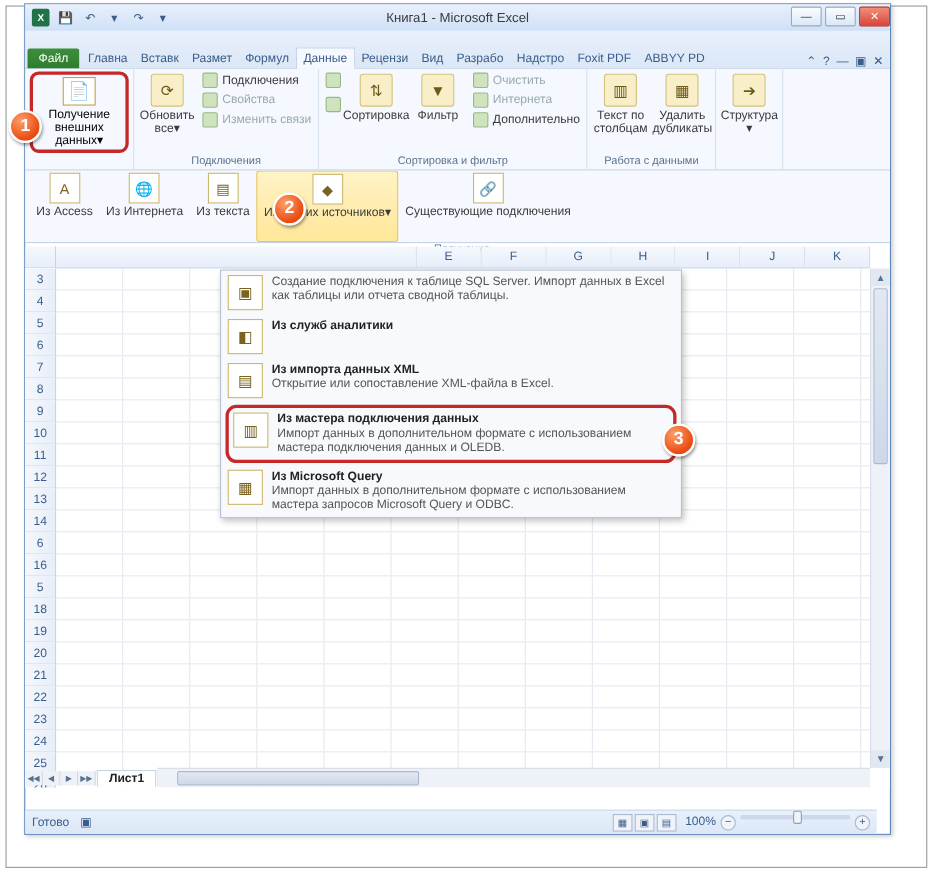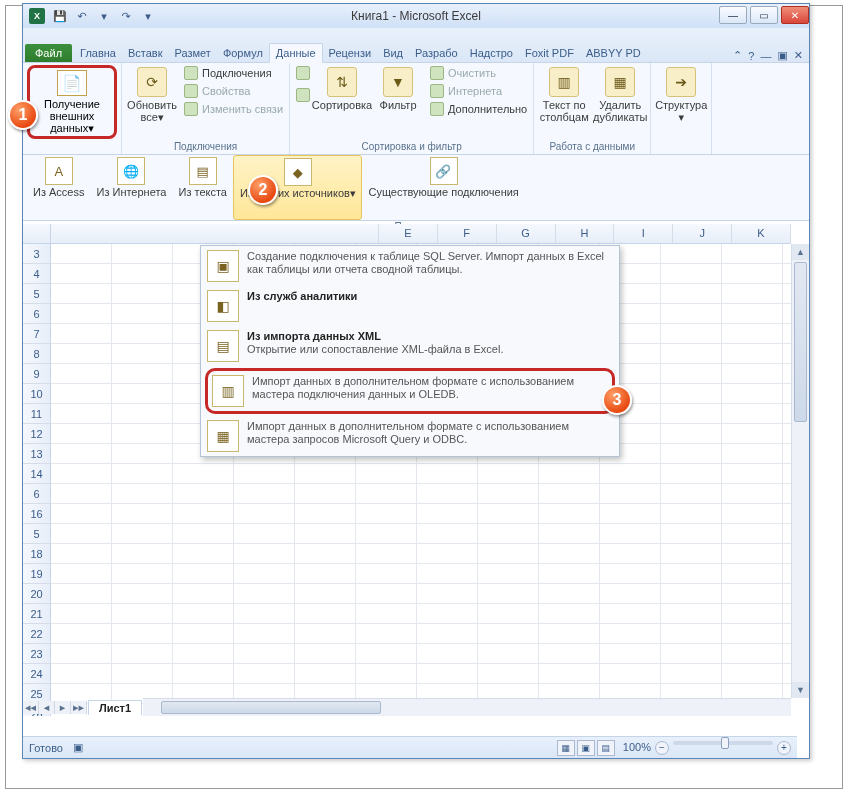--- a/index.html
+++ b/index.html
@@ -698,26 +698,28 @@
   <div class="dd-item">
     <div class="dd-icon">▤</div>
     <div class="dd-text">
       <div class="dd-title">Из импорта данных XML</div>
       <div class="dd-desc">Открытие или сопоставление XML-файла в Excel.</div>
     </div>
   </div>
   <div class="dd-item sel">
     <div class="dd-icon">▥</div>
     <div class="dd-text">
+      <div class="dd-title">Из мастера подключения данных</div>
       <div class="dd-desc">Импорт данных в дополнительном формате с использованием мастера подключения данных и OLEDB.</div>
     </div>
   </div>
   <div class="dd-item">
     <div class="dd-icon">▦</div>
     <div class="dd-text">
+      <div class="dd-title">Из Microsoft Query</div>
       <div class="dd-desc">Импорт данных в дополнительном формате с использованием мастера запросов Microsoft Query и ODBC.</div>
     </div>
   </div>
 </div>
 
 <div class="callout" style="top:100px; left:8px;">1</div>
 <div class="callout" style="top:175px; left:248px;">2</div>
 <div class="callout" style="top:385px; left:602px;">3</div>
 
 </body></html>

